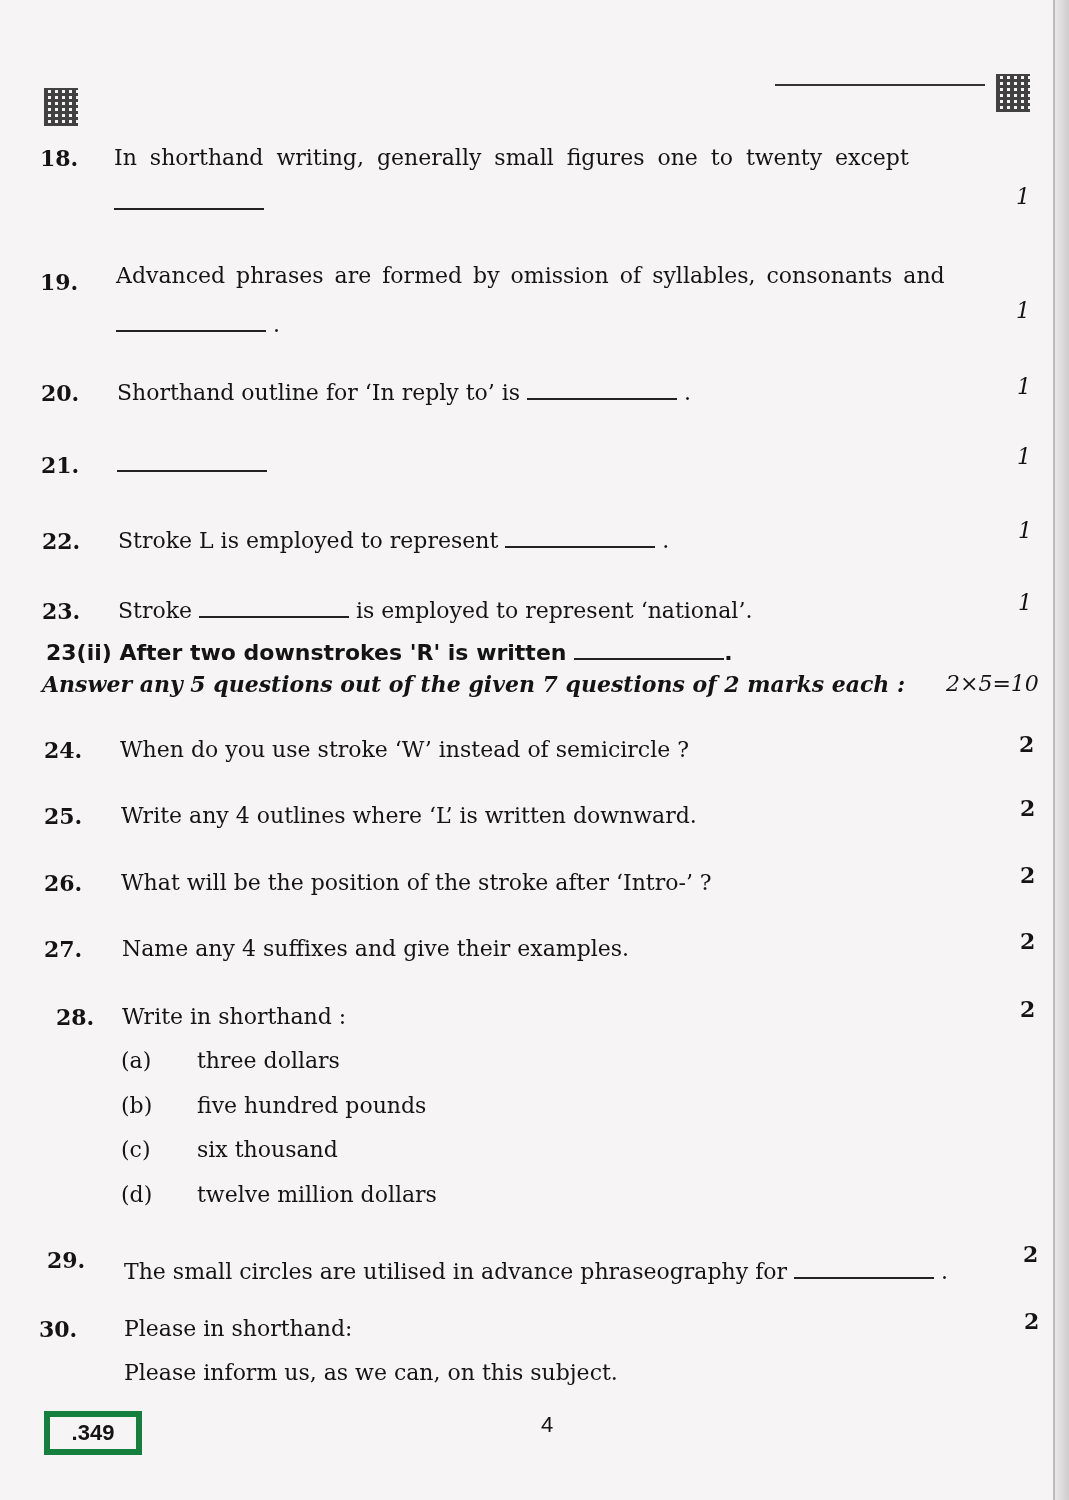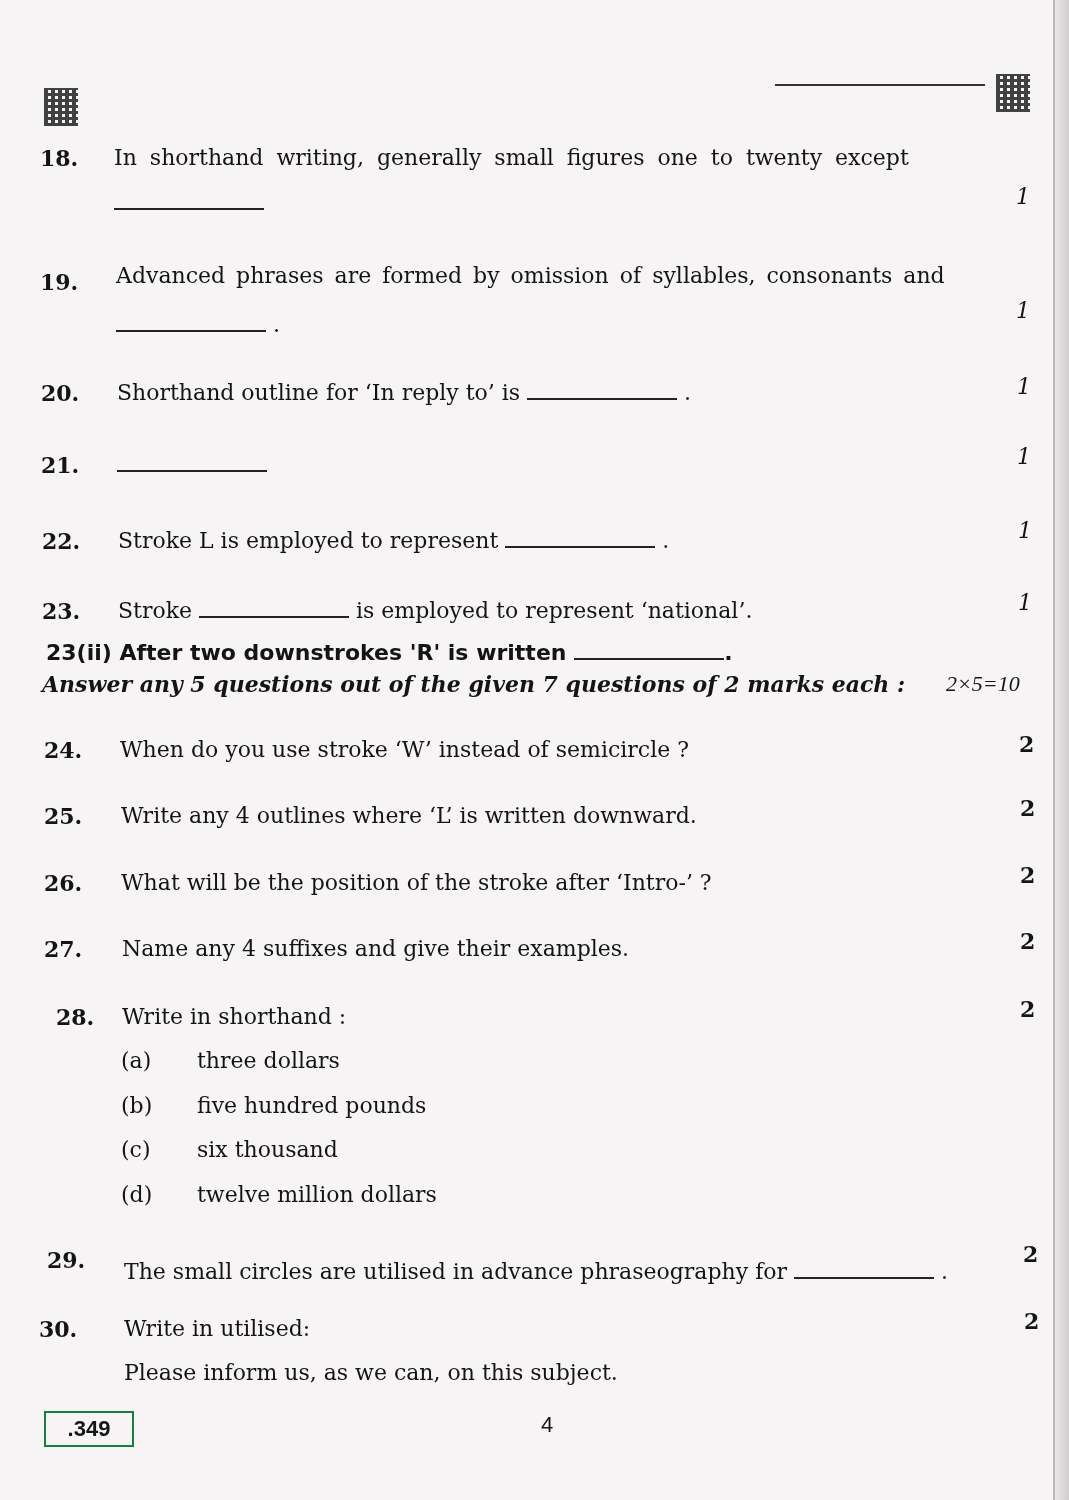--- a/index.html
+++ b/index.html
@@ -16,21 +16,21 @@
       opacity:.85; }
   .topline { position:absolute; left:775px; top:84px; width:210px; height:2px; background:#333; }
   .row { position:absolute; left:0; width:1069px; font-size:22px; }
   .num { position:absolute; font-weight:bold; }
   .txt { position:absolute; white-space:nowrap; }
   .marks { position:absolute; font-style:italic; }
   .marks2 { position:absolute; font-weight:bold; }
   .blank { display:inline-block; border-bottom:2px solid #222; vertical-align:baseline; }
   .sans { font-family:"DejaVu Sans", sans-serif; font-weight:bold; }
   .instr { font-style:italic; font-weight:bold; }
-  .code { position:absolute; left:44px; top:1411px; width:86px; height:32px; border:2px solid #15803d; font-family:"Liberation Sans",sans-serif; font-weight:bold; font-size:22px; text-align:center; line-height:32px; }
+  .code { position:absolute; left:44px; top:1411px; width:86px; height:32px; border:6px solid #15803d; font-family:"Liberation Sans",sans-serif; font-weight:bold; font-size:22px; text-align:center; line-height:32px; }
   .page { position:absolute; left:541px; top:1412px; font-family:"Liberation Sans",sans-serif; font-size:22px; }
 </style>
 </head>
 <body>
 
 <div class="edge"></div>
 <div class="qr" style="left:44px;top:88px;"></div>
 <div class="qr" style="left:996px;top:74px;"></div>
 <div class="topline"></div>
 
@@ -72,21 +72,21 @@
   <span class="txt" style="left:118px;"><span>Stroke</span> <span class="blank" style="width:150px;"></span> <span>is employed to represent ‘national’.</span></span>
   <span class="marks" style="left:1018px;top:-8px;">1</span>
 </div>
 
 <div class="row sans" style="top:640px;">
   <span class="txt" style="left:46px;"><span>23(ii) After two downstrokes 'R' is written</span> <span class="blank" style="width:150px;"></span><span>.</span></span>
 </div>
 
 <div class="row" style="top:671px;">
   <span class="txt instr" style="left:42px;">Answer any 5 questions out of the given 7 questions of 2 marks each :</span>
-  <span class="txt" style="left:946px;font-style:italic;font-family:Liberation Serif, serif;">2×5=10</span>
+  <span class="txt" style="left:946px;font-style:italic;">2×5=10</span>
 </div>
 
 <div class="row" style="top:737px;">
   <span class="num" style="left:44px;">24.</span>
   <span class="txt" style="left:120px;">When do you use stroke ‘W’ instead of semicircle ?</span>
   <span class="marks2" style="left:1019px;top:-6px;">2</span>
 </div>
 <div class="row" style="top:803px;">
   <span class="num" style="left:44px;">25.</span>
   <span class="txt" style="left:121px;">Write any 4 outlines where ‘L’ is written downward.</span>
@@ -126,21 +126,21 @@
 </div>
 
 <div class="row" style="top:1247px;">
   <span class="num" style="left:47px;">29.</span>
   <span class="txt" style="left:124px;margin-top:12px;"><span>The small circles are utilised in advance phraseography for</span> <span class="blank" style="width:140px;"></span> <span>.</span></span>
   <span class="marks2" style="left:1023px;top:-6px;">2</span>
 </div>
 
 <div class="row" style="top:1316px;">
   <span class="num" style="left:39px;">30.</span>
-  <span class="txt" style="left:124px;">Write in utilised:</span>
+  <span class="txt" style="left:124px;">Please in shorthand:</span>
   <span class="marks2" style="left:1024px;top:-8px;">2</span>
 </div>
 <div class="row" style="top:1360px;">
   <span class="txt" style="left:124px;">Please inform us, as we can, on this subject.</span>
 </div>
 
 <div class="code">.349</div>
 <div class="page">4</div>
 
 </body></html>

